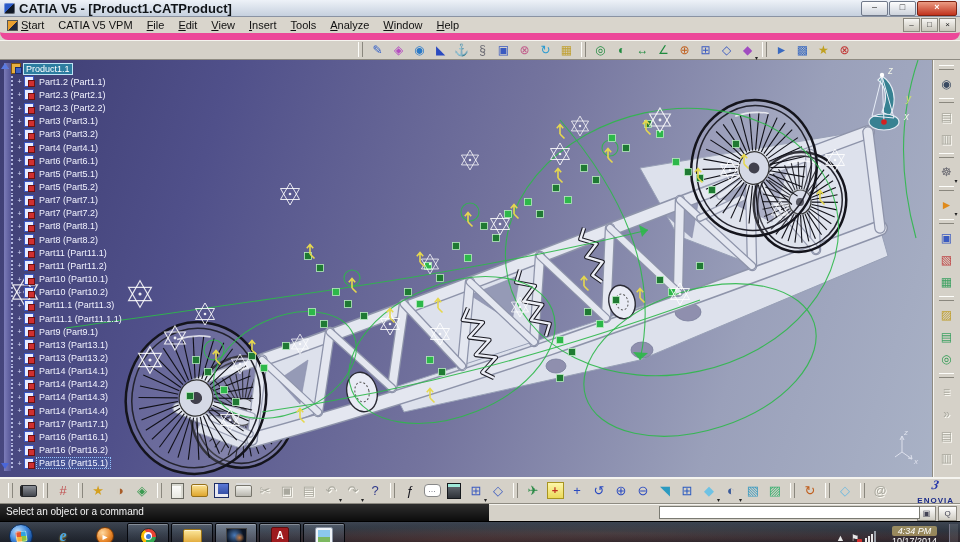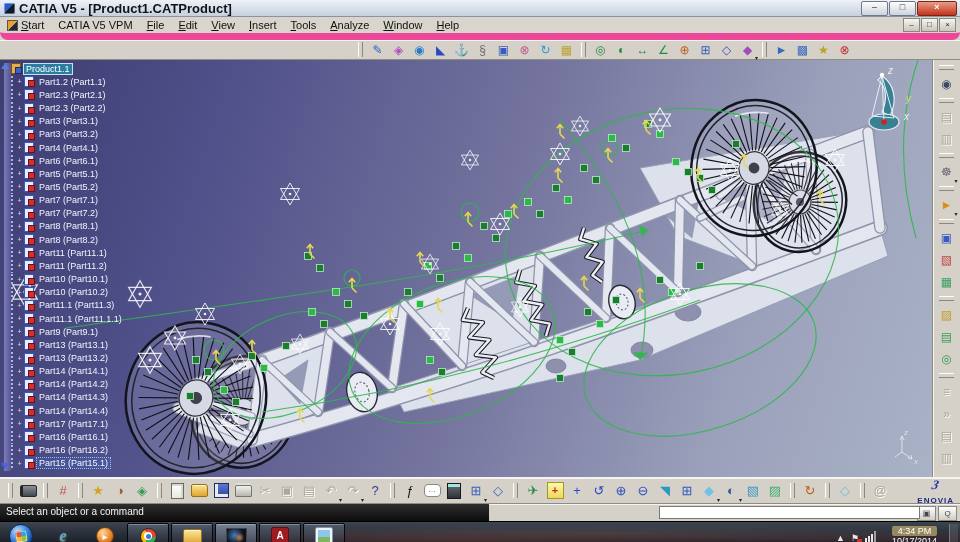--- a/index.html
+++ b/index.html
@@ -97,21 +97,21 @@
   .ado{width:16px;height:16px;border-radius:2px;background:#9e1b1f;color:#fff;font:bold 10px/16px "Liberation Sans",sans-serif;text-align:center;border:1px solid #5c0e10;}
   .pv{width:16px;height:16px;border-radius:2px;border:1px solid #8a93a3;background:linear-gradient(#8cc8ec 0 55%,#7cb860 55% 100%);box-shadow:inset 0 0 0 2px #f0f4f8;}
   #tray{margin-left:auto;display:flex;align-items:center;gap:6px;padding-right:2px;}
   .trayglyph{color:#e8e8e8;font-size:9px;position:relative;}
   .flagic::after{content:"";position:absolute;right:-3px;bottom:-1px;width:5px;height:5px;background:#d03030;border-radius:1px;}
   .net{display:flex;align-items:flex-end;gap:1px;height:11px;}
   .net i{width:2px;background:#e8e8e8;display:block;}
   .net i:nth-child(1){height:4px}.net i:nth-child(2){height:6px}.net i:nth-child(3){height:8px}.net i:nth-child(4){height:11px;background:#9aa0a8;}
   .vol{width:12px;height:10px;background:#e8e8e8;clip-path:polygon(0 32%,32% 32%,72% 0,72% 100%,32% 68%,0 68%);}
   .clock{color:#fff;font-size:9px;line-height:10px;text-align:center;margin:0 4px;}
-  .clock .t{background:rgba(235,205,120,.55);border-radius:2px;padding:0 1px;}
+  .clock .t{background:rgba(235,205,120,.55);border-radius:2px;padding:0 1px;font-style:italic;}
   .sd{width:8px;height:24px;margin-left:2px;border-left:1px solid #778;background:rgba(255,255,255,.10);}
   
   .grn{fill:none;stroke:var(--cgreen,#2db84a);stroke-width:1.1;opacity:.9;}
   .grnf{fill:var(--cgreen,#2db84a);stroke:none;opacity:.9;}
   .panel{fill:#dde1ec;stroke:#98a0b6;stroke-width:1;}
   .cutout{fill:#9297b4;opacity:.95;stroke:#868ca8;stroke-width:.6;}
   .hole{fill:#8f8fae;stroke:#787e9a;stroke-width:.8;}
   .ctext{font:italic 10px "Liberation Sans",sans-serif;fill:#f0f4e8;}
   .ctext.yy{fill:#cfe070;}
   .atext{font:italic 8px "Liberation Sans",sans-serif;fill:#dde0ec;}

